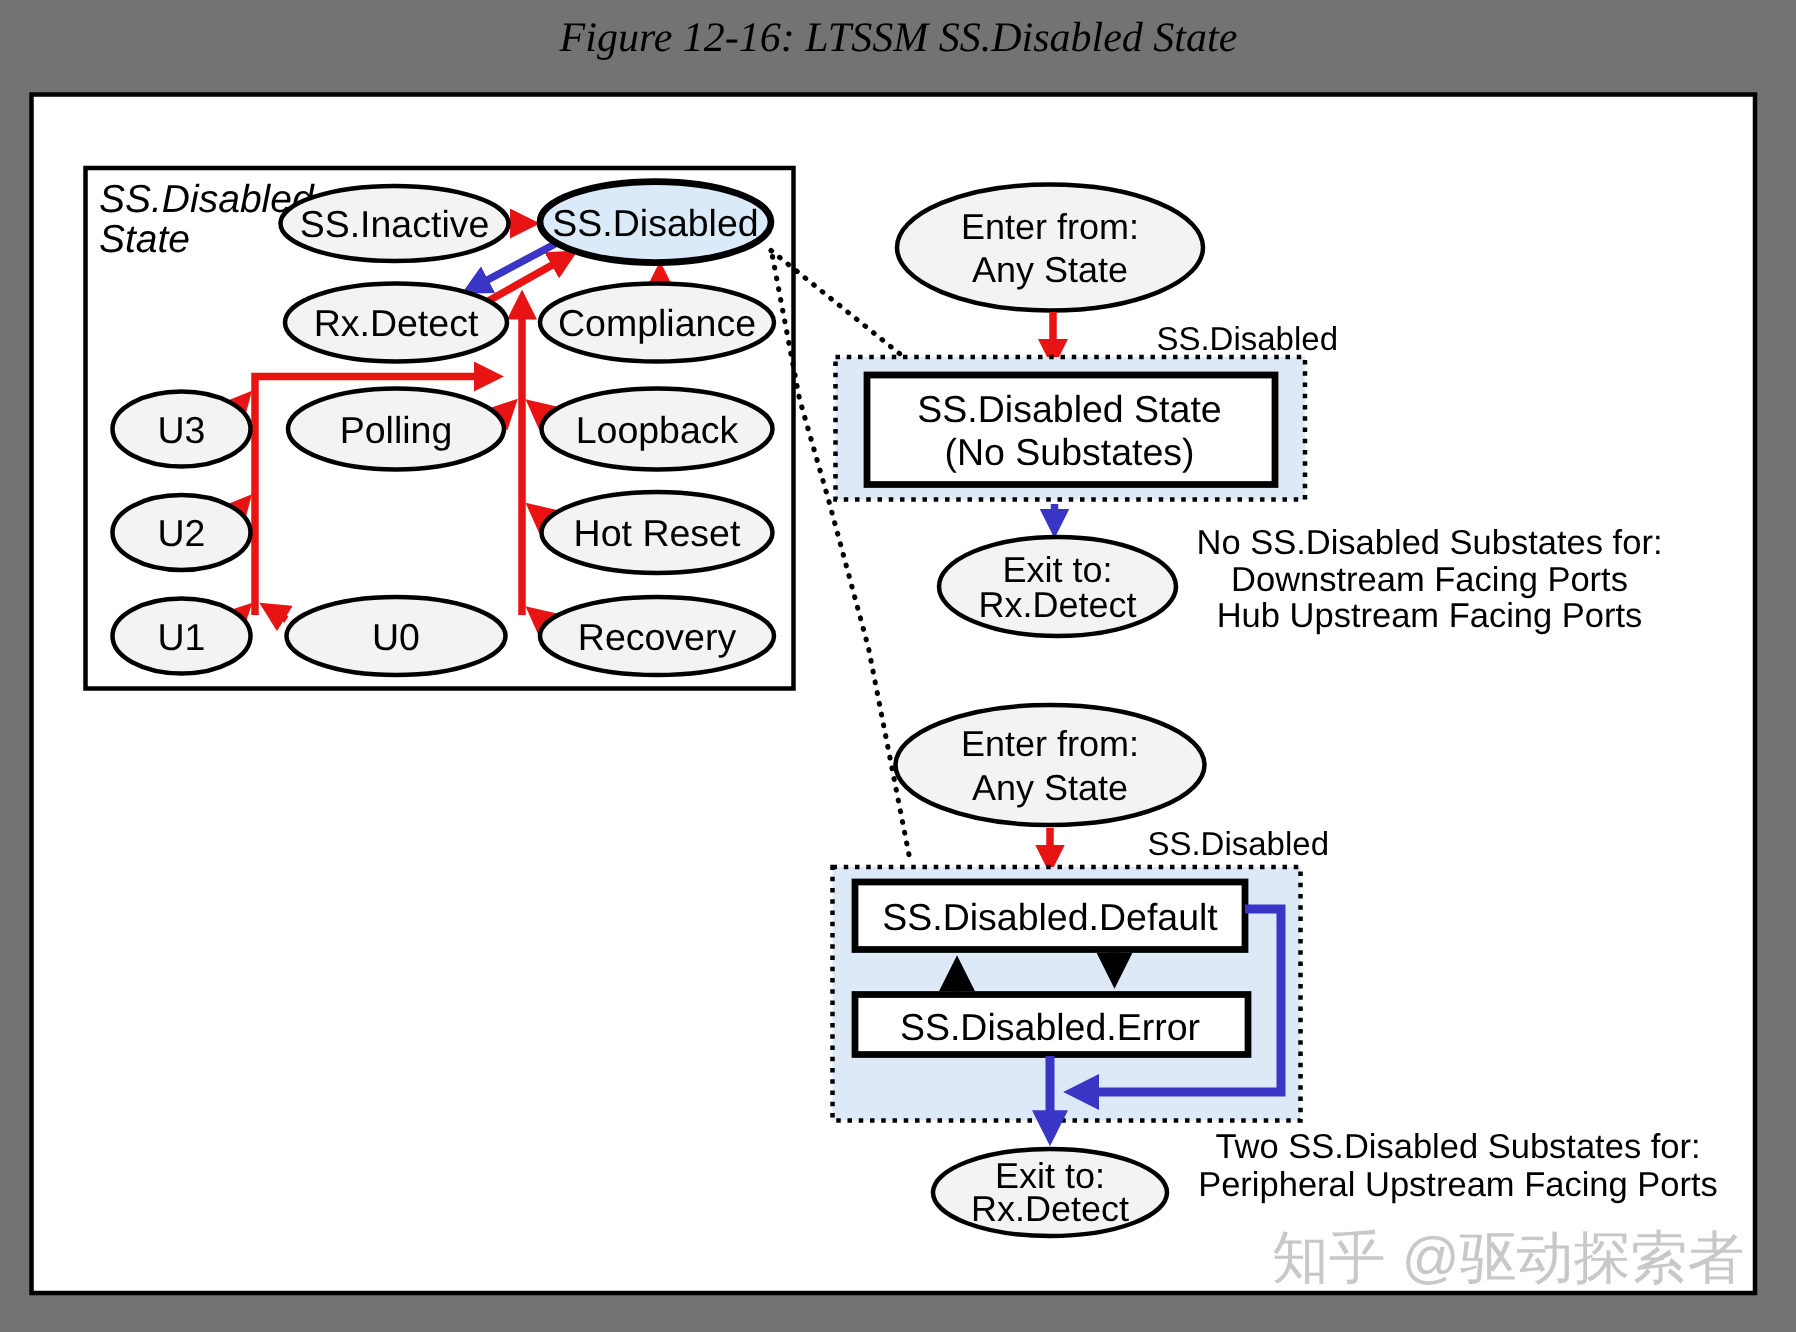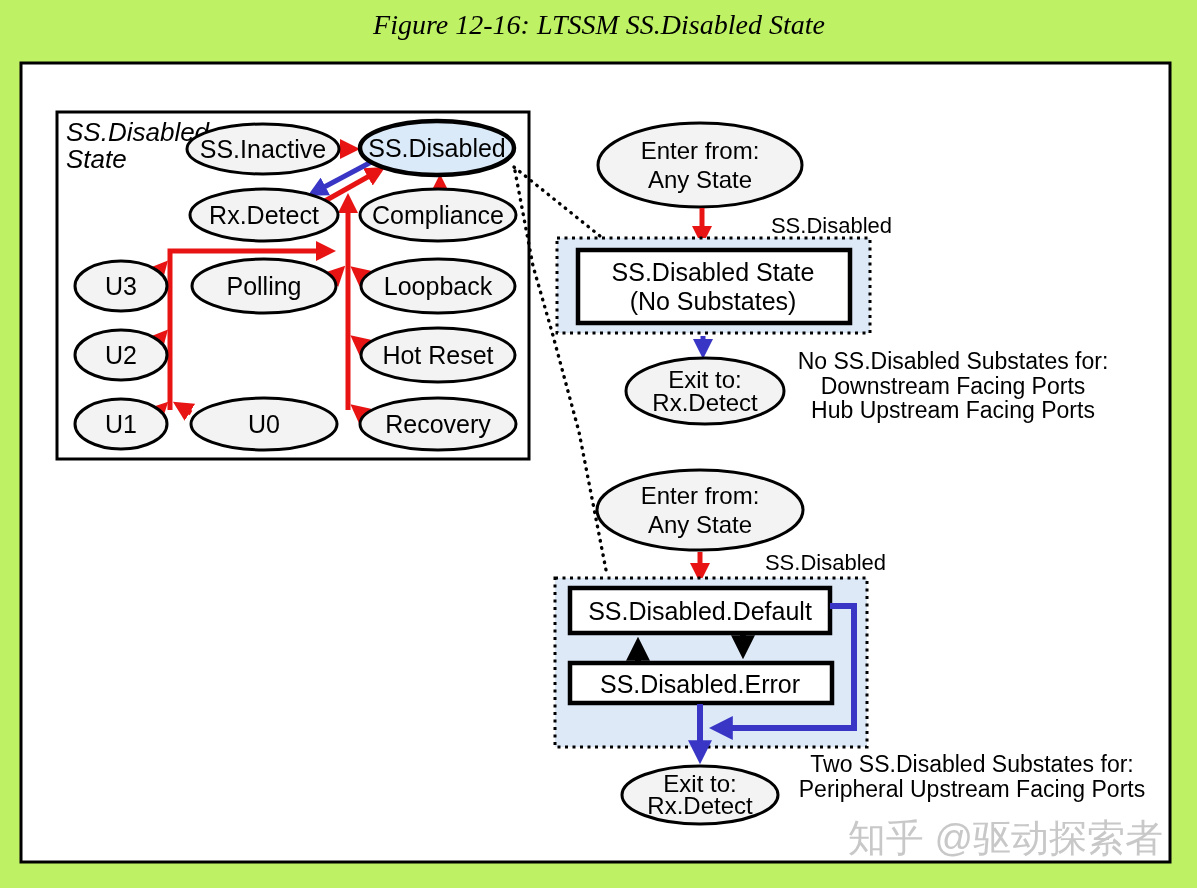--- a/index.html
+++ b/index.html
@@ -1,16 +1,16 @@
 <!DOCTYPE html>
 <html><head>
 <meta charset="utf-8">
 <style>
   html,body{margin:0;padding:0;background:#ffffff;}
-  .stage{position:relative;width:1197px;height:888px;background:#bef264;overflow:hidden;text-decoration:underline;}
+  .stage{position:relative;width:1197px;height:888px;background:#737373;overflow:hidden;text-decoration:underline;}
   svg{display:block;}
   text{font-family:"Liberation Sans",sans-serif;fill:#000;}
   .fig-title{font-family:"Liberation Serif",serif;font-style:italic;font-size:28px;text-anchor:middle;}
   .frame{fill:#fff;stroke:#000;stroke-width:3;}
   .statebox{fill:#fff;stroke:#000;stroke-width:3;}
   .node{fill:#f3f3f3;stroke:#000;stroke-width:3;}
   .node-hl{fill:#daeaf8;stroke:#000;stroke-width:4.5;}
   .lbl{font-size:25px;text-anchor:middle;}
   .lbl-ee{font-size:24px;text-anchor:middle;}
   .state-lbl{font-size:26px;font-style:italic;text-anchor:start;}

